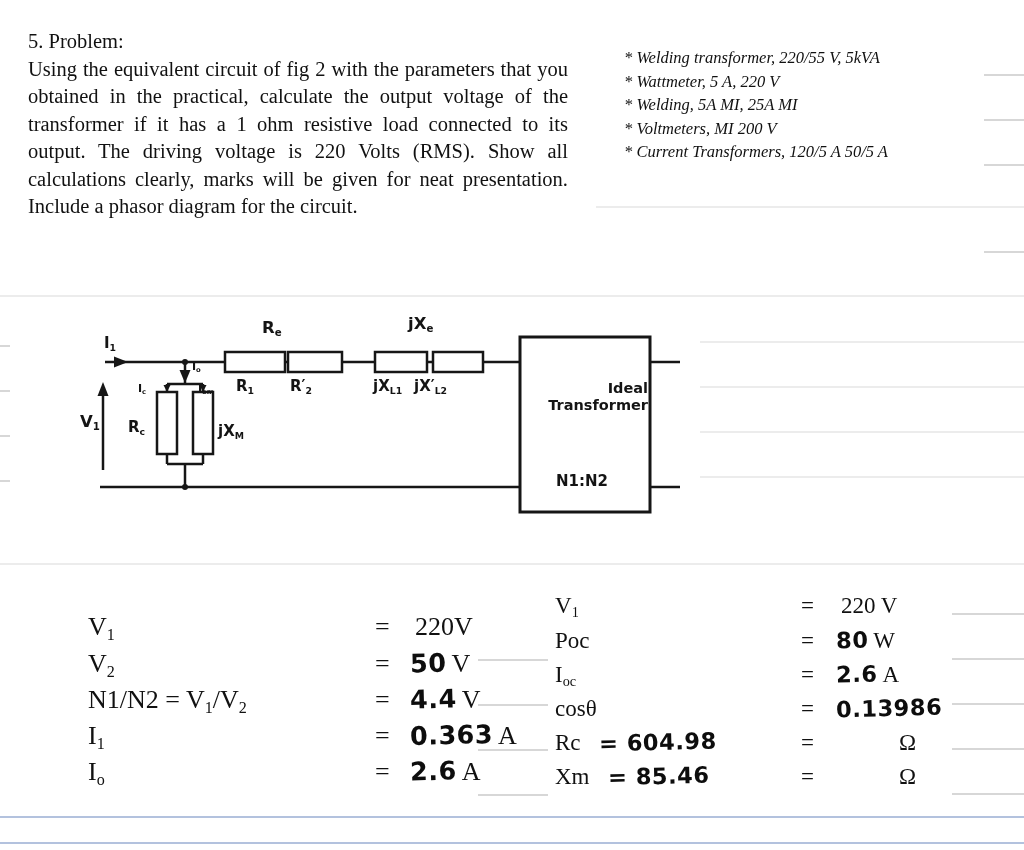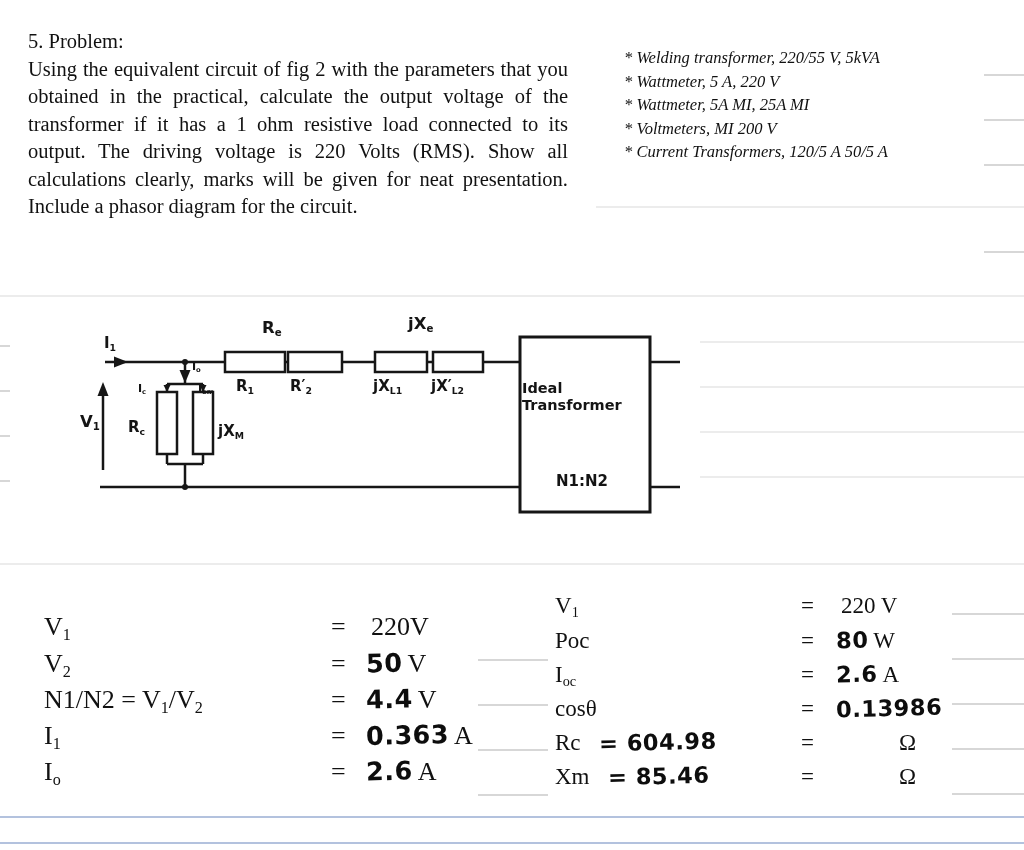--- a/index.html
+++ b/index.html
@@ -16,24 +16,24 @@
   .equipment { position:absolute; left:624px; top:46px; width:380px;
                font-size:16.5px; line-height:23.5px;font-style:italic; }
   
   .circuit { position:absolute; left:80px; top:302px; width:620px; height:235px; }
   .circuit svg { position:absolute; left:0; top:0; }
   .clabel { position:absolute; font-family:"DejaVu Sans",sans-serif;
             font-weight:700; font-size:15px; white-space:nowrap; color:#141414; }
   .clabel.lg { font-size:16.5px; }
   .clabel.sm { font-size:11px; }
   .clabel .sb { font-size:0.62em; vertical-align:-0.28em; }
-  .tbox-label { text-align:left; line-height:17px; font-size:14.5px; }
+  .tbox-label { text-align:right; line-height:17px; font-size:14.5px; }
   
   .ltable { position:absolute; left:44px; top:610px; font-size:26px; }
-  .ltable .row { height:36px; line-height:34px; white-space:nowrap; }
+  .ltable .row { height:36px; line-height:34px; white-space:nowrap;margin-left:44px; }
   .ltable .lbl { display:inline-block; width:287px; }
   .ltable .eq  { display:inline-block; width:30px; }
   .rtable { position:absolute; left:555px; top:590px; font-size:23px; }
   .rtable .row { height:34px; line-height:32px; white-space:nowrap; }
   .rtable .lbl { display:inline-block; width:246px; }
   .rtable .eq  { display:inline-block; width:30px; }
   .rtable .row.unit-row .val { margin-left:58px; }
   .sb { font-size:0.62em; vertical-align:-0.28em; }
   .hand { font-family:"DejaVu Sans",sans-serif; font-weight:700;
           font-size:0.98em; letter-spacing:0.5px; display:inline-block;
@@ -75,21 +75,21 @@
 <div class="rline blue" style="left:0;top:842px;width:1024px"></div>
 
 <div class="problem">
   <div class="title">5. Problem:</div>
   <div class="body">Using the equivalent circuit of fig 2 with the parameters that you obtained in the practical, calculate the output voltage of the transformer if it has a 1 ohm resistive load connected to its output. The driving voltage is 220 Volts (RMS). Show all calculations clearly, marks will be given for neat presentation. Include a phasor diagram for the circuit.</div>
 </div>
 
 <div class="equipment">
   <div>* Welding transformer, 220/55 V, 5kVA</div>
   <div>* Wattmeter, 5 A, 220 V</div>
-  <div>* Wattmeter, 5A MI, 25A MI</div>
+  <div>* Welding, 5A MI, 25A MI</div>
   <div>* Voltmeters, MI 200 V</div>
   <div>* Current Transformers, 120/5 A 50/5 A</div>
 </div>
 
 <div class="circuit">
   <svg width="620" height="235" viewBox="0 0 620 235">
     <g stroke="#161616" stroke-width="2.5" fill="none">
 
       <line x1="25" y1="60" x2="440" y2="60"></line>
 
@@ -134,21 +134,21 @@
   <span class="clabel" style="left:48px;top:116px"><span>R</span><span class="sb">c</span></span>
   <span class="clabel" style="left:138px;top:120px"><span>jX</span><span class="sb">M</span></span>
   <span class="clabel sm" style="left:112px;top:58px"><span>I</span><span class="sb">o</span></span>
   <span class="clabel sm" style="left:58px;top:80px"><span>I</span><span class="sb">c</span></span>
   <span class="clabel sm" style="left:118px;top:80px"><span>I</span><span class="sb">om</span></span>
   <span class="clabel lg" style="left:182px;top:16px"><span>R</span><span class="sb">e</span></span>
   <span class="clabel lg" style="left:328px;top:12px"><span>jX</span><span class="sb">e</span></span>
   <span class="clabel" style="left:156px;top:75px"><span>R</span><span class="sb">1</span></span>
   <span class="clabel" style="left:210px;top:75px"><span>R′</span><span class="sb">2</span></span>
   <span class="clabel" style="left:293px;top:75px"><span>jX</span><span class="sb">L1</span></span>
-  <span class="clabel" style="left:351px;top:75px"><span>jX′</span><span class="sb">L2</span></span>
+  <span class="clabel" style="left:334px;top:75px"><span>jX′</span><span class="sb">L2</span></span>
   <div class="clabel tbox-label" style="left:442px;top:78px;width:126px">
     <div>Ideal</div>
     <div>Transformer</div>
   </div>
   <span class="clabel" style="left:476px;top:170px">N1:N2</span>
 </div>
 
 <div class="ltable">
   <div class="row">
     <span class="lbl"><span>V</span><span class="sb">1</span><span></span><span class="sb"></span></span><span class="eq">=</span><span class="hand"></span><span class="val">220V</span>

